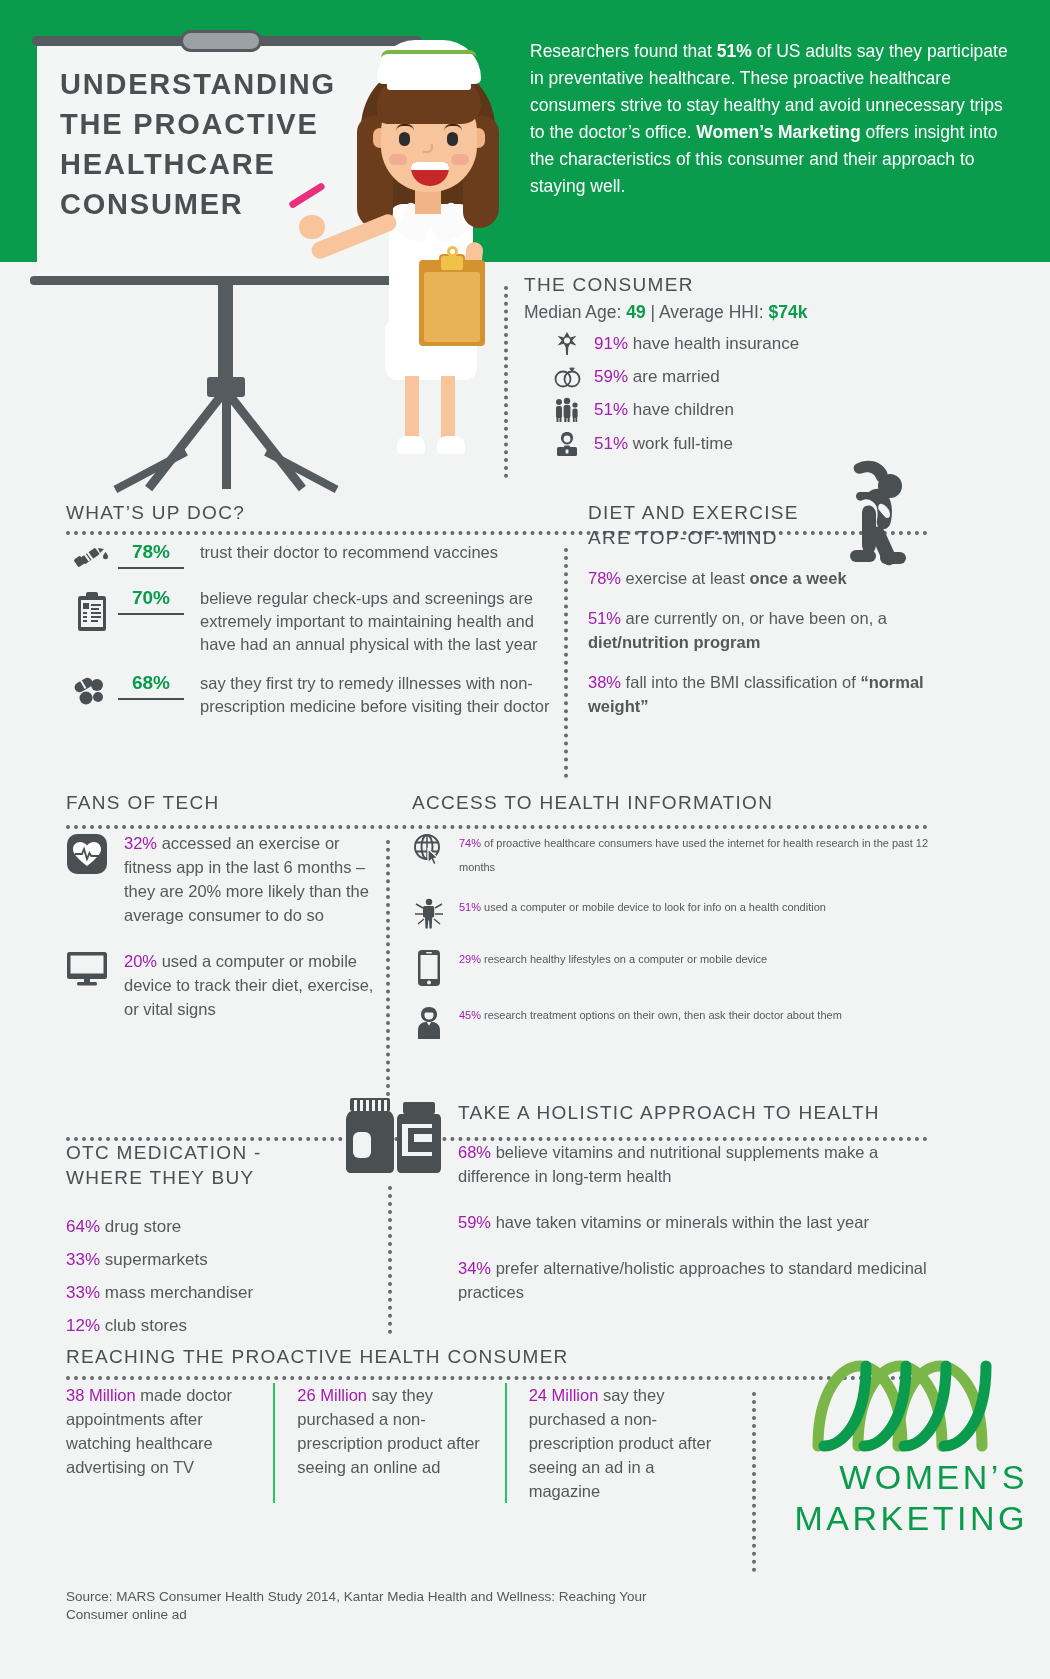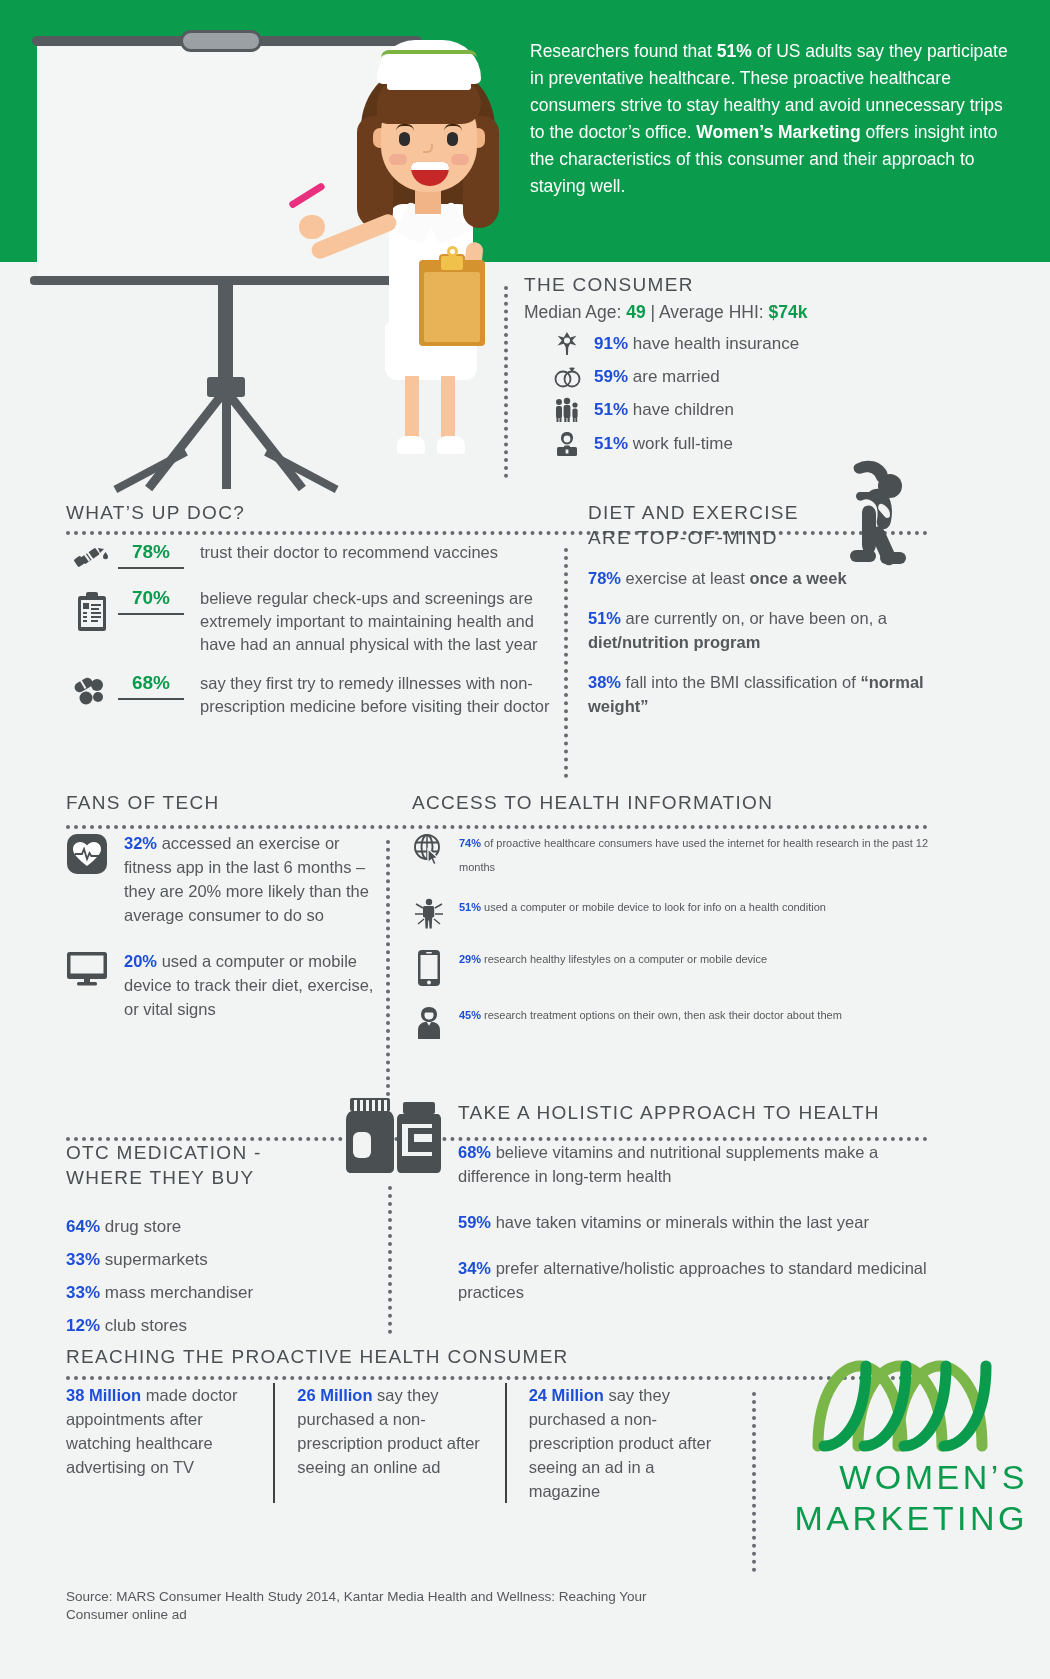--- a/index.html
+++ b/index.html
@@ -133,21 +133,21 @@
   }
   .sec-title {
     font-family: "Liberation Sans", sans-serif;
     font-weight: normal;
     color: #4a4f52;
     letter-spacing: 1.3px;
     text-transform: uppercase;
     font-size: 19px;
     line-height: 25px;
   }
-  .pct { color: #1d4ed8; font-weight: bold; }
+  .pct { color: #a21caf; font-weight: normal; }
   svg.ic { display:block; }
 
   
   .consumer { position: absolute; left: 524px; top: 272px; width: 500px; }
   .consumer .title { font-size: 19px; }
   .consumer .sub { color:#55595c; font-size: 17.5px; margin-top: 5px; }
   .consumer .sub .g { color:#0a9b4d; font-weight:bold; }
   .consumer .row { display:flex; align-items:center; gap:12px; margin-top: 8px; padding-left: 28px; }
   .consumer .row .txt { color:#55595c; font-size: 17px; }
   .consumer .row .ibox { width: 30px; display:flex; justify-content:center; }
@@ -187,21 +187,21 @@
 
   
   .hol { position: absolute; left: 458px; top: 1100px; width: 470px; }
   .hol .item { margin-top: 15px; color:#55595c; font-size:16.5px; line-height:24px; }
   .bottles { position:absolute; left: 346px; top: 1096px; width: 104px; height: 78px; }
 
   
   .reach { position: absolute; left: 66px; top: 1344px; width: 670px; }
   .reach-cols { display:flex; margin-top: 14px; }
   .reach-col { flex:1; padding-right: 22px; color:#55595c; font-size:16.5px; line-height:24px; }
-  .reach-col + .reach-col { border-left: 2px solid #404040; padding-left: 22px; }
+  .reach-col + .reach-col { border-left: 2px solid #22c55e; padding-left: 22px; }
   .source { position:absolute; left:66px; top:1588px; width: 620px; color:#55595c; font-size:13.5px; line-height:18px; }
 
   
   .logo { position:absolute; left: 778px; top: 1360px; width: 250px; text-align:right; }
   .logo-mark { width: 190px; height: 92px; margin: 0 auto; }
   .logo-w { color:#0a9b4d; font-size: 34px; letter-spacing: 3.5px; margin-top: 6px; font-weight: normal;}
   .logo-m { color:#0a9b4d; font-size: 34px; letter-spacing: 3.5px; margin-top: 2px; font-weight: normal;}
 </style>
 </head>
 <body>
@@ -217,20 +217,26 @@
         <div class="board-knob"></div>
         <div class="board-bottom-bar"></div>
         <div class="tripod-pole"></div>
         <div class="tripod-hub"></div>
         <div class="tripod-leg leg-l"></div>
         <div class="tripod-leg leg-r"></div>
         <div class="tripod-leg leg-c"></div>
         <div class="tripod-leg leg-cross-l"></div>
         <div class="tripod-leg leg-cross-r"></div>
 
+        <div class="board-title">
+          <div>Understanding</div>
+          <div>the Proactive</div>
+          <div>Healthcare</div>
+          <div>Consumer</div>
+        </div>
       </div>
 
       <div class="nurse">
         <div class="n n-hair-back"></div>
         <div class="n n-body"></div>
         <div class="n n-skirt"></div>
         <div class="n n-leg-l"></div>
           <div class="n n-leg-r"></div>
         <div class="n n-shoe-l"></div>
           <div class="n n-shoe-r"></div>

